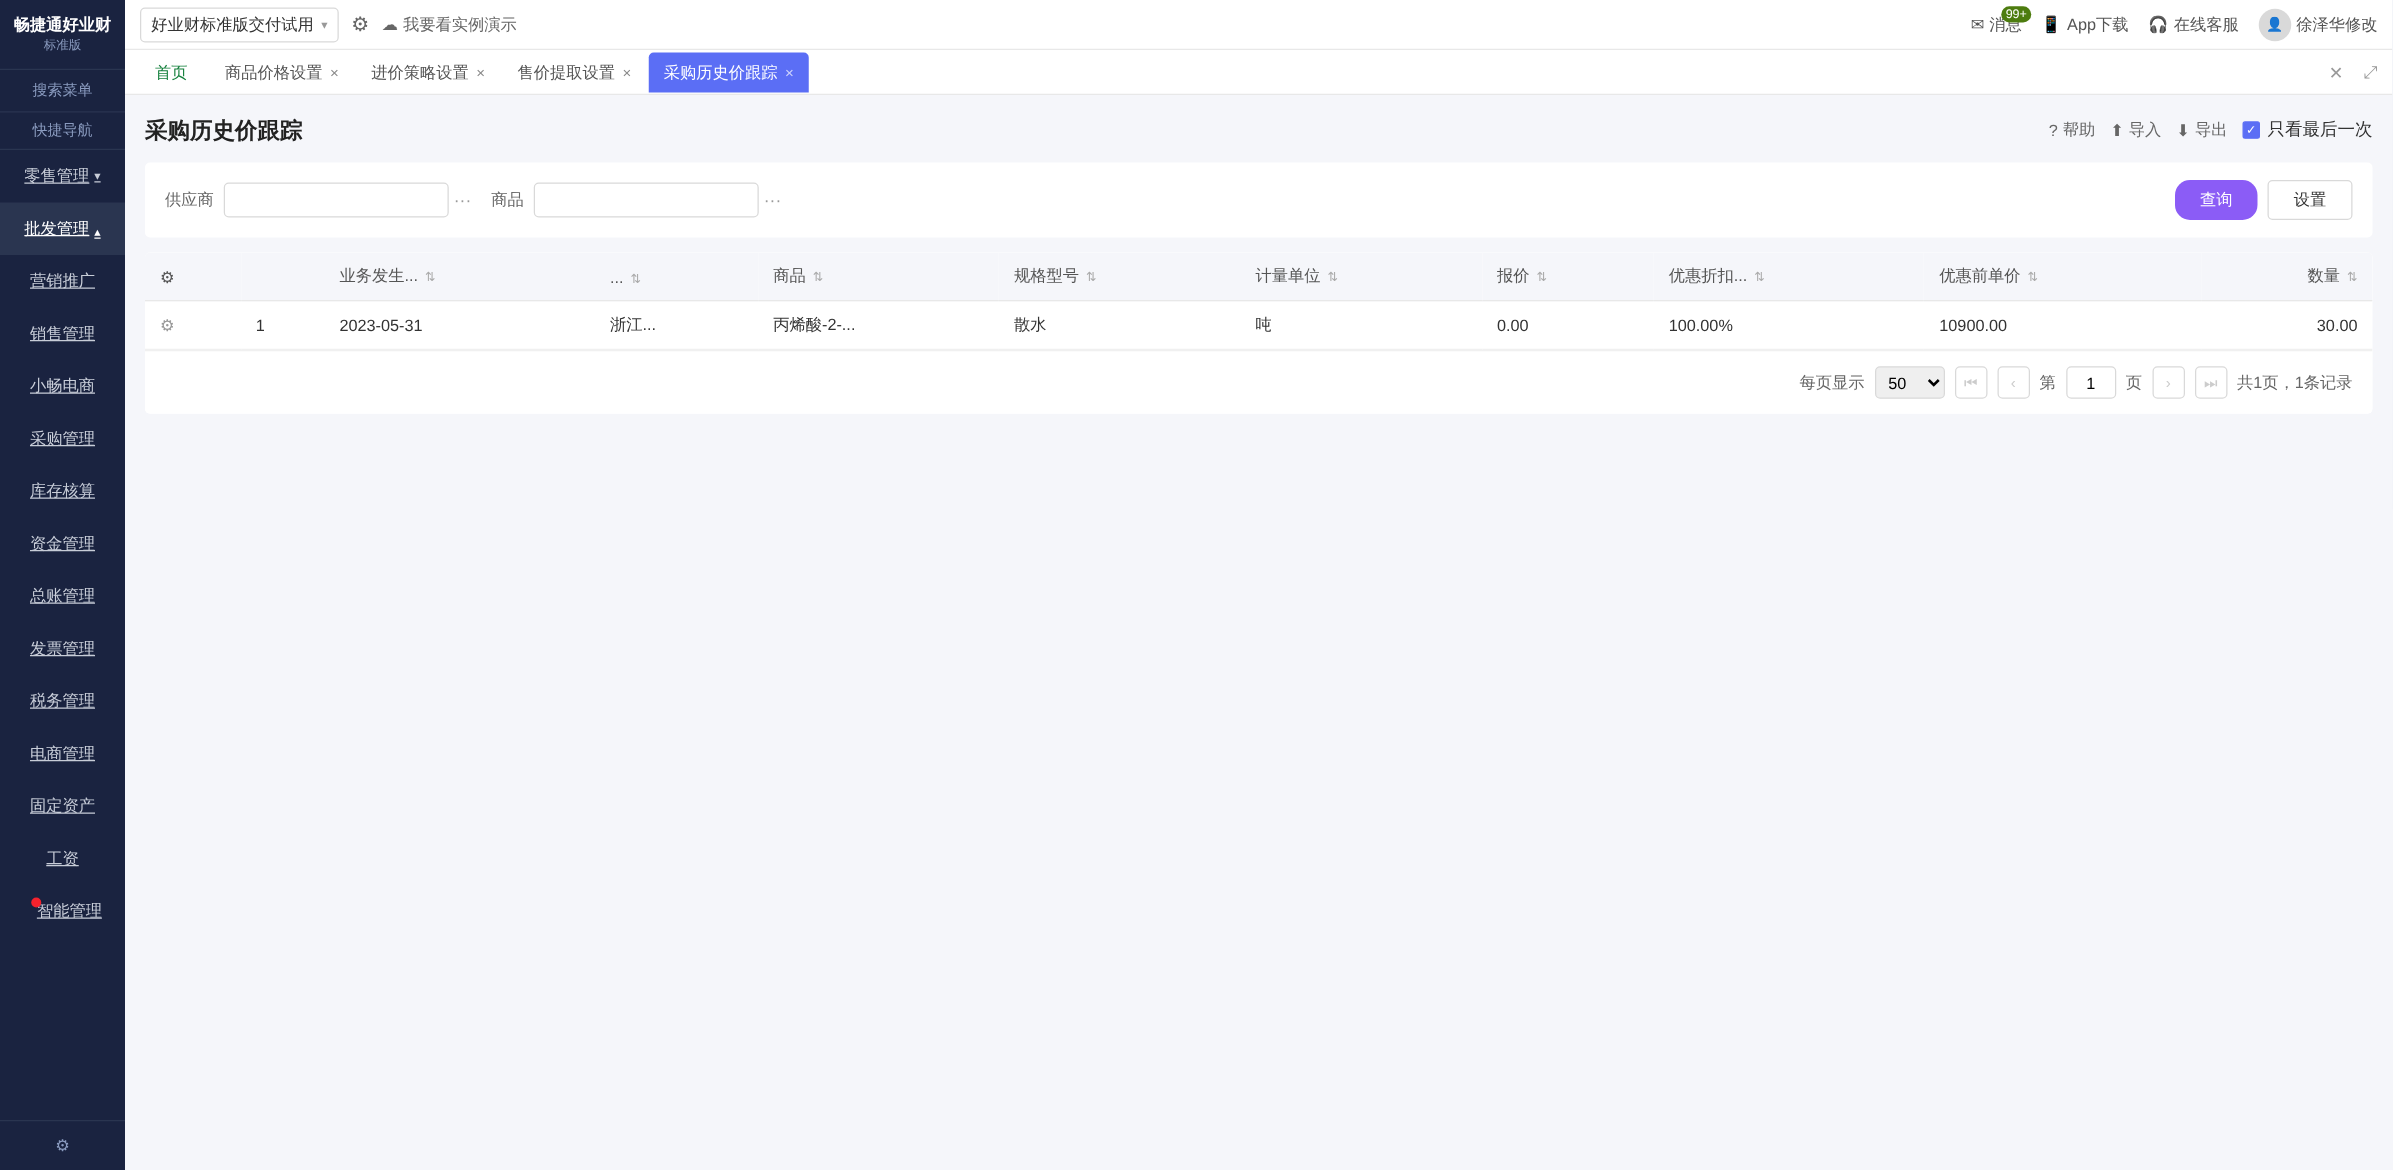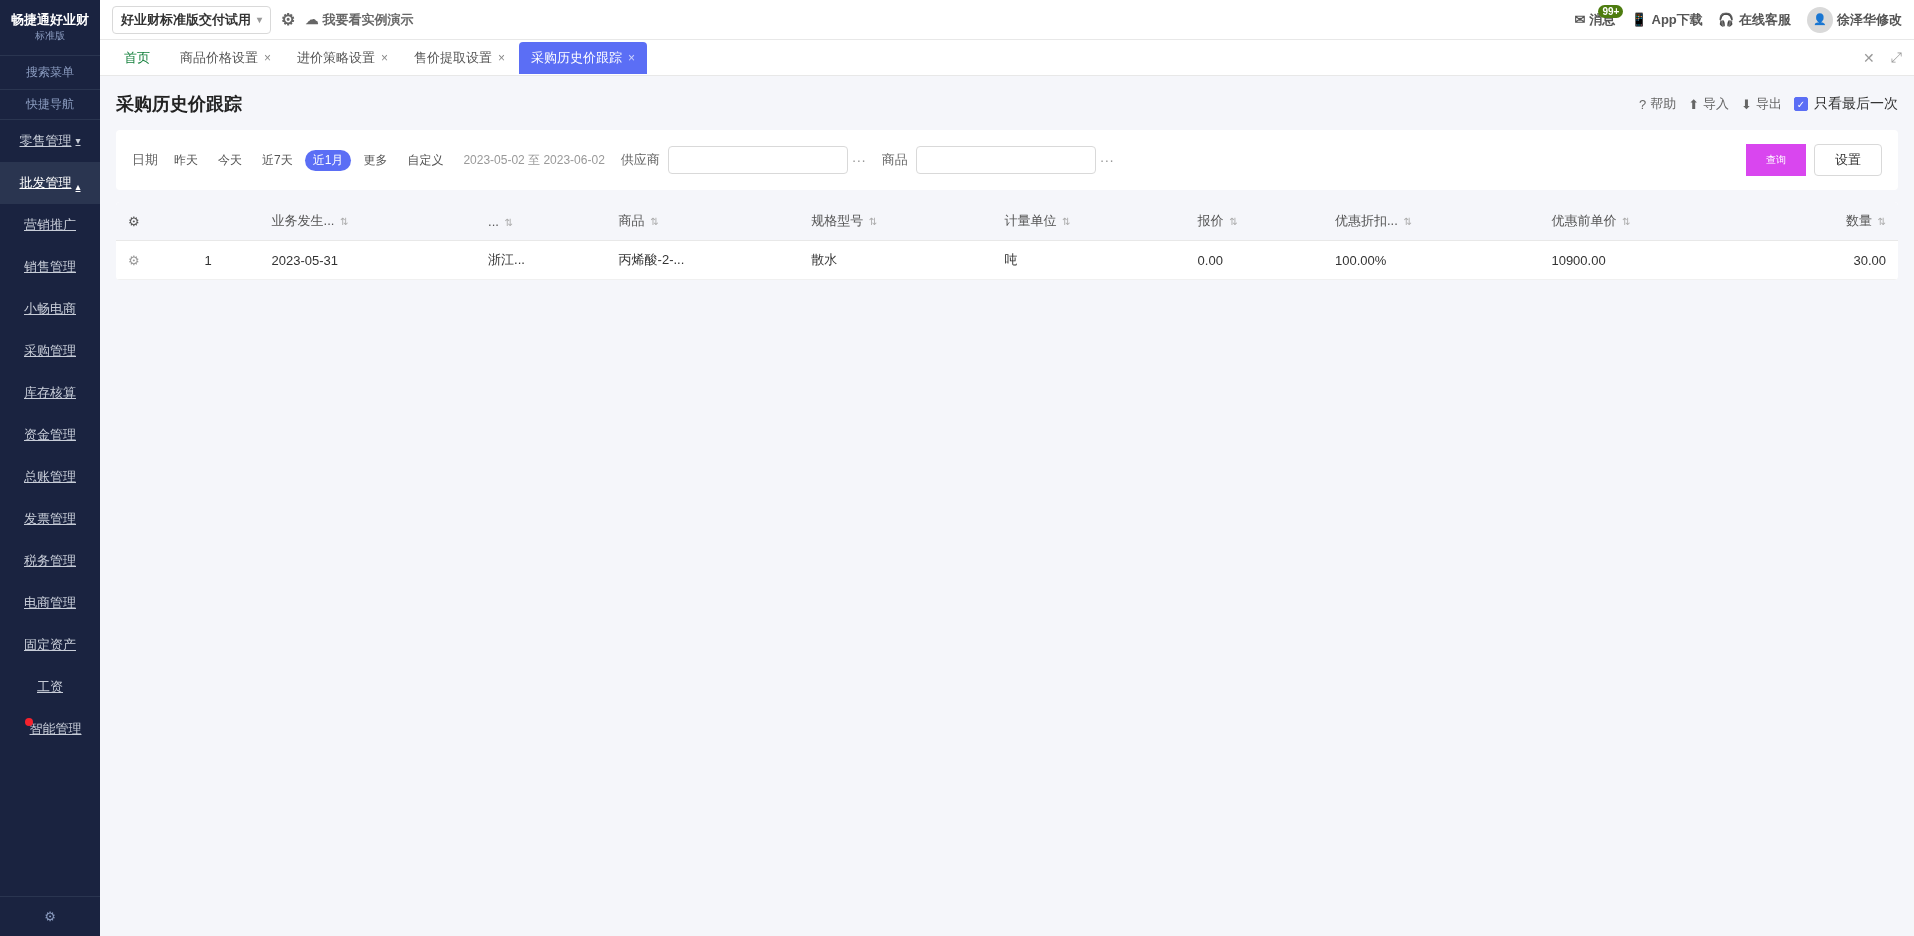--- a/index.html
+++ b/index.html
@@ -17,21 +17,21 @@
     .sidebar-item .arrow { font-size: 10px; }
     .sidebar-item.active-item { background: #2a3550; color: #fff; align-items: flex-end; }
     .sidebar-item.with-dot { position: relative; margin-left: 11px; }
     .sidebar-item .red-dot { width: 8px; height: 8px; background: #f5222d; border-radius: 50%; position: absolute; left: 14px; top: 10px; }
     .sidebar-gear { padding: 12px 8px; text-align: center; color: #8a9bbf; cursor: pointer; margin-top: auto; border-top: 1px solid #2a3550; }
 
     
     .main { flex: 1; display: flex; flex-direction: column; overflow: hidden; }
 
     
-    .topbar { background: #fff; height: 40px; display: flex; align-items: center; padding: 0 12px; border-bottom: 1px solid #e8e8e8; gap: 10px; font-weight: bold; }
+    .topbar { background: #fff; height: 40px; display: flex; align-items: center; padding: 0 12px; border-bottom: 1px solid #e8e8e8; gap: 10px; }
     .topbar-version { display: flex; align-items: center; gap: 6px; font-size: 13px; color: #333; cursor: pointer; padding: 4px 8px; border: 1px solid #d9d9d9; border-radius: 4px; }
     .topbar-version .chevron { font-size: 10px; color: #999; }
     .topbar-gear { color: #666; cursor: pointer; font-size: 16px; }
     .topbar-demo { display: flex; align-items: center; gap: 4px; color: #666; font-size: 13px; cursor: pointer; }
     .topbar-right { margin-left: auto; display: flex; align-items: center; gap: 16px; }
     .topbar-msg { display: flex; align-items: center; gap: 4px; cursor: pointer; color: #555; font-size: 13px; position: relative; }
     .badge { background: #4d7c0f; color: #fff; font-size: 10px; border-radius: 10px; padding: 1px 4px; position: absolute; top: -6px; right: -8px; }
     .topbar-app { display: flex; align-items: center; gap: 4px; cursor: pointer; color: #555; font-size: 13px; }
     .topbar-service { display: flex; align-items: center; gap: 4px; cursor: pointer; color: #555; font-size: 13px; }
     .topbar-user { display: flex; align-items: center; gap: 4px; cursor: pointer; color: #555; font-size: 13px; }
@@ -61,21 +61,21 @@
     .filter-group { display: flex; align-items: center; gap: 8px; }
     .filter-label { font-size: 13px; color: #666; white-space: nowrap; }
     .date-btns { display: flex; gap: 4px; align-items: center; }
     .date-btn { padding: 2px 8px; font-size: 12px; color: #555; cursor: pointer; border-radius: 3px; }
     .date-btn.active { background: #5b6ef5; color: #fff; border-radius: 12px; }
     .date-range { font-size: 12px; color: #999; margin-left: 4px; }
     .filter-input-wrap { display: flex; align-items: center; gap: 4px; }
     .filter-input { border: 1px solid #d9d9d9; border-radius: 4px; height: 28px; padding: 0 8px; font-size: 13px; width: 180px; outline: none; color: #333; }
     .filter-dots { color: #999; cursor: pointer; font-size: 14px; }
     .filter-actions { margin-left: auto; display: flex; gap: 8px; }
-    .btn-primary { background: #d946ef; color: #fff; border: none; border-radius: 0; padding: 6px 20px; font-size: 10px; cursor: pointer; }
+    .btn-primary { background: #8b5cf6; color: #fff; border: none; border-radius: 12px; padding: 6px 20px; font-size: 13px; cursor: pointer; }
     .btn-default { background: #fff; color: #333; border: 1px solid #d9d9d9; border-radius: 4px; padding: 6px 20px; font-size: 13px; cursor: pointer; }
 
     
     .table-wrap { background: #fff; border-radius: 4px; overflow: hidden; }
     table { width: 100%; border-collapse: collapse; font-size: 13px; }
     table thead { background: #f5f6fa; }
     table thead th { padding: 10px 12px; text-align: left; color: #555; font-weight: 500; border-bottom: 1px solid #e8e8e8; white-space: nowrap; }
     table thead th .sort-icon { color: #aaa; font-size: 10px; margin-left: 2px; }
     table tbody td { padding: 10px 12px; border-bottom: 1px solid #f0f0f0; color: #333; white-space: nowrap; }
     .gear-col { color: #999; cursor: pointer; }
@@ -201,32 +201,20 @@
           <span>导出</span>
         </div>
         <div class="checkbox-label">
           <div class="checkbox-box"></div>
           <span>只看最后一次</span>
         </div>
       </div>
     </div>
 
     <div class="filter-bar">
-      <div class="filter-group">
-        <span class="filter-label">日期</span>
-        <div class="date-btns">
-          <span class="date-btn">昨天</span>
-          <span class="date-btn">今天</span>
-          <span class="date-btn">近7天</span>
-          <span class="date-btn active">近1月</span>
-          <span class="date-btn">更多</span>
-          <span class="date-btn">自定义</span>
-        </div>
-        <span class="date-range">2023-05-02 至 2023-06-02</span>
-      </div>
       <div class="filter-group">
         <span class="filter-label">供应商</span>
         <div class="filter-input-wrap">
           <input class="filter-input" style="">
           <span class="filter-dots">···</span>
         </div>
       </div>
       <div class="filter-group">
         <span class="filter-label">商品</span>
         <div class="filter-input-wrap">
@@ -294,16 +282,33 @@
             <td>散水</td>
             <td>吨</td>
             <td>0.00</td>
             <td>100.00%</td>
             <td>10900.00</td>
             <td style="text-align:right;">30.00</td>
           </tr>
         </tbody>
       </table>
 
+      <div class="pagination">
+        <span class="pagination-label">每页显示</span>
+        <select class="page-size-select">
+          <option>50</option>
+          <option>20</option>
+          <option>100</option>
+          <option>200</option>
+        </select>
+        <div class="page-btn disabled">⏮</div>
+        <div class="page-btn disabled">‹</div>
+        <span class="pagination-label">第</span>
+        <input class="page-input" value="1" style="">
+        <span class="pagination-label">页</span>
+        <div class="page-btn disabled">›</div>
+        <div class="page-btn disabled">⏭</div>
+        <span class="page-info">共1页，1条记录</span>
+      </div>
     </div>
 
   </div>
 </div>
 
 </body></html>

